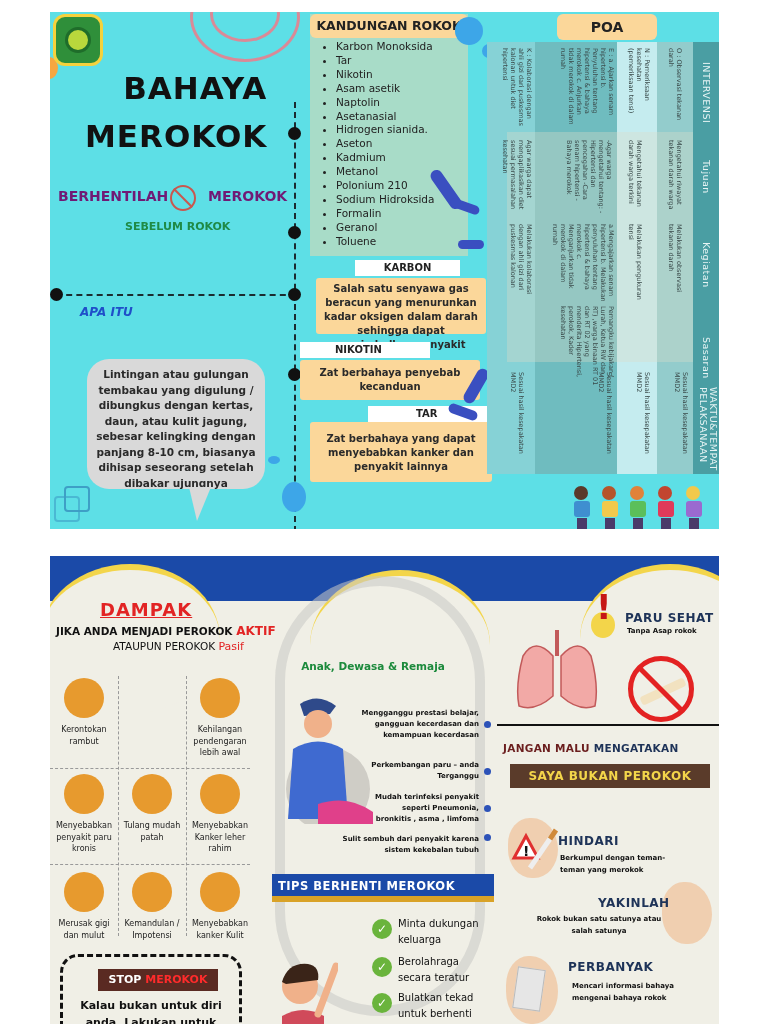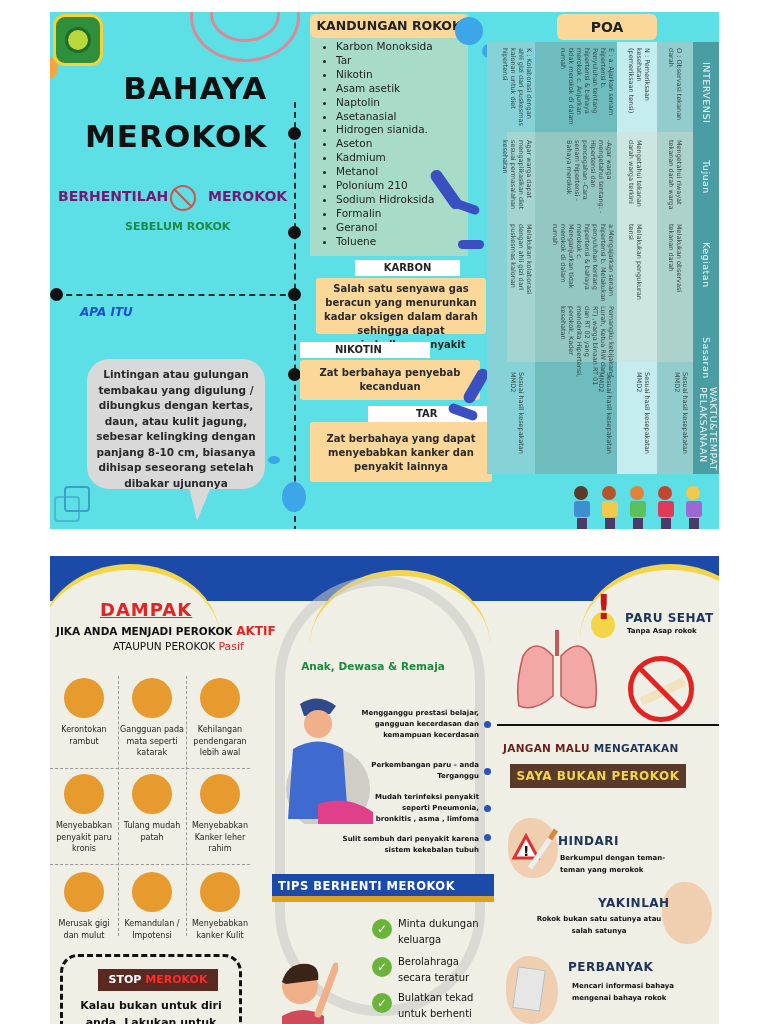--- a/index.html
+++ b/index.html
@@ -99,21 +99,21 @@
   .excl { position: absolute; left: 541px; top: 56px; width: 24px; height: 26px; background: #f3d54a; border-radius: 50%; }
   .excl-b { position: absolute; left: 546px; top: 33px; width: 12px; height: 36px; font-weight: bold; font-size: 34px; color: #c61616; line-height: 36px; text-align: center; }
   .lungs { position: absolute; left: 465px; top: 70px; width: 84px; height: 86px; }
   .nosmoke { position: absolute; left: 578px; top: 100px; width: 66px; height: 66px; border: 5px solid #e32222; border-radius: 50%; }
   .nosmoke .cig { position: absolute; left: 6px; top: 26px; width: 48px; height: 9px; background: #f2e2c0; border-radius: 3px; transform: rotate(-25deg); }
   .nosmoke::after { content: ""; position: absolute; left: 26px; top: -2px; width: 5px; height: 62px; background: #e32222; transform: rotate(-45deg); }
 
   .rule { position: absolute; left: 447px; top: 168px; width: 222px; border-top: 2px solid #111; }
   .jangan { position: absolute; left: 453px; top: 186px; font-weight: bold; font-size: 10.5px; white-space: nowrap; letter-spacing: .3px; }
   .jangan .a { color: #6b1e1e; } .jangan .b { color: #1e3358; }
-  .saya { position: absolute; left: 460px; top: 208px; width: 176px; height: 24px; background: #5a3b2a; font-weight: bold; font-size: 12px; line-height: 24px; color: #f3d54a; text-align: center; letter-spacing: .5px; }
+  .saya { position: absolute; left: 460px; top: 208px; width: 200px; height: 24px; background: #5a3b2a; font-weight: bold; font-size: 12px; line-height: 24px; color: #f3d54a; text-align: center; letter-spacing: .5px; }
 
   .peach { position: absolute; background: #f0cfb0; border-radius: 45% 55% 50% 50%; }
   .h-title { position: absolute; font-weight: bold; font-size: 12px; color: #1e3358; letter-spacing: .5px; }
   .h-text { position: absolute; font-size: 7px; line-height: 12px; color: #111; font-weight: bold; }
 </style>
 </head>
 <body>
 
 <section class="top">
   <div class="blob-or"></div>
@@ -272,24 +272,20 @@
   <div class="grid">
     <div class="gdv" style="left:68px"></div>
     <div class="gdv" style="left:136px"></div>
     <div class="ghz" style="top:92px"></div>
     <div class="ghz" style="top:188px"></div>
 
     <div class="cell" style="left:0;top:2px">
         <div class="ic"></div>
         <div class="tx">Kerontokan rambut</div>
       </div>
-    <div class="cell" style="left:68px;top:2px">
-        <div class="ic"></div>
-        <div class="tx">Gangguan pada mata seperti katarak</div>
-      </div>
     <div class="cell" style="left:136px;top:2px">
         <div class="ic"></div>
         <div class="tx">Kehilangan pendengaran lebih awal</div>
       </div>
 
     <div class="cell" style="left:0;top:98px">
         <div class="ic"></div>
         <div class="tx">Menyebabkan penyakit paru kronis</div>
       </div>
     <div class="cell" style="left:68px;top:98px">

